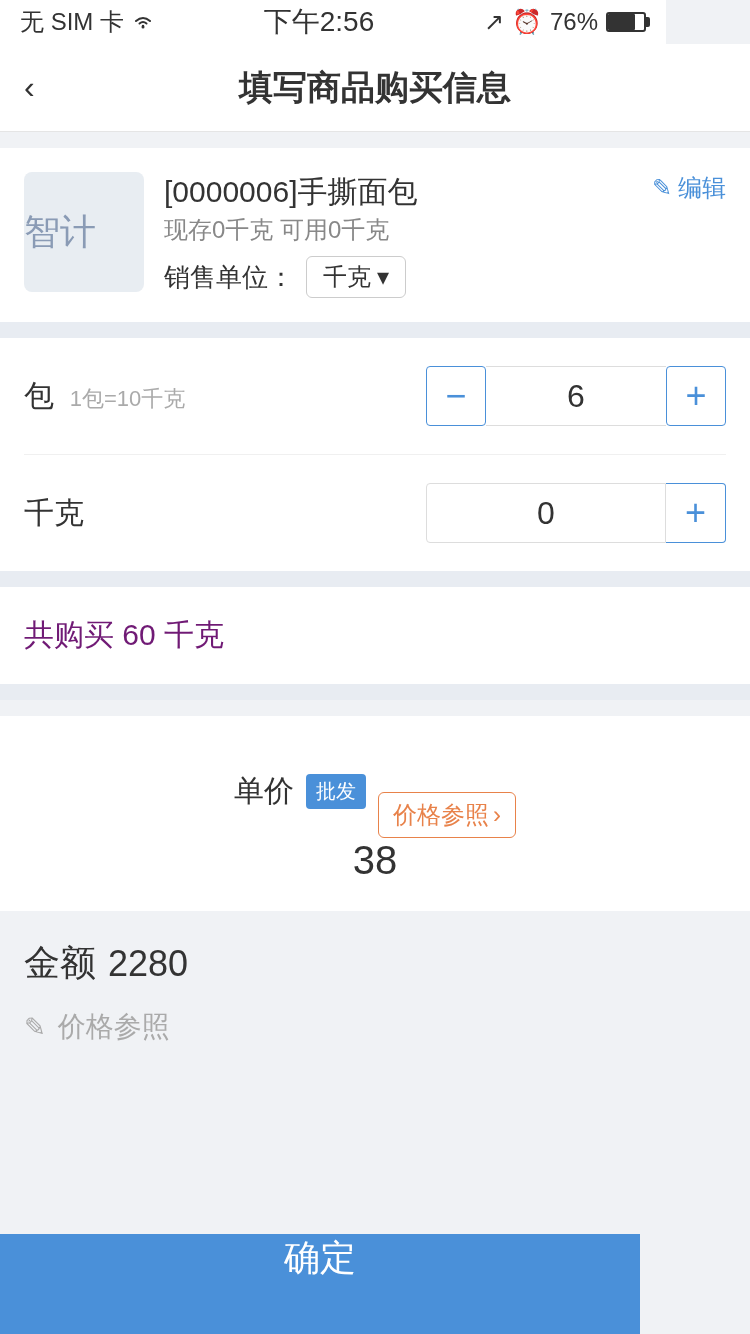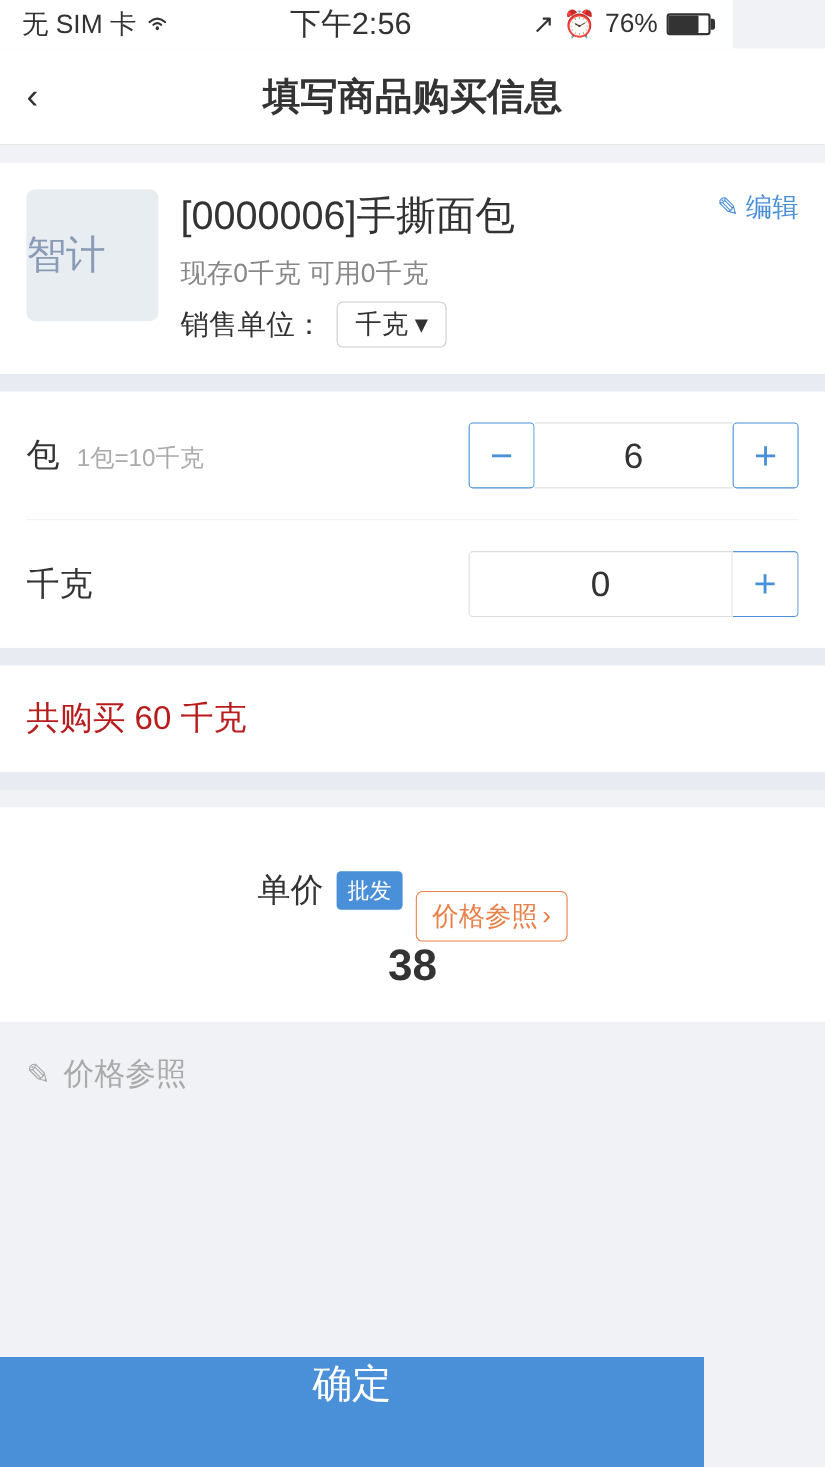--- a/index.html
+++ b/index.html
@@ -113,24 +113,24 @@
       flex-shrink: 0;
     }
     .owl-logo {
       font-size: 36px;
       color: #8a9bb5;
     }
     .product-info {
       flex: 1;
     }
     .product-name {
-      font-size: 36px;
+      font-size: 30px;
       font-weight: 500;
       color: #333;
-      margin-bottom: 11px;
+      margin-bottom: 1px;
     }
     .product-stock {
       font-size: 24px;
       color: #888;
       margin-bottom: 10px;
     }
     .product-unit-row {
       display: flex;
       align-items: center;
       gap: 12px;
@@ -240,21 +240,21 @@
     .total-section {
       background: #fff;
       padding: 28px 24px;
       display: flex;
       align-items: center;
       justify-content: space-between;
       margin-top: 0;
     }
     .total-text {
       font-size: 30px;
-      color: #b91c1c;
+      color: #701a75;
     }
     .batch-btn {
       border: 1.5px solid #4a90d9;
       border-radius: 6px;
       padding: 12px 28px;
       font-size: 28px;
       color: #4a90d9;
       background: #fff;
       cursor: pointer;
     }
@@ -293,21 +293,21 @@
       border-radius: 6px;
       display: flex;
       align-items: center;
       gap: 4px;
       cursor: pointer;
       margin-top: 48px;
     }
     .price-value {
       font-size: 40px;
       color: #333;
-      font-weight: 700;
+      font-weight: 400;
     }
 
     
     .amount-section {
       background: #f0f2f5;
       padding: 28px 24px 0;
     }
     .amount-row {
       font-size: 36px;
       color: #333;
@@ -451,20 +451,24 @@
     <span class="badge-pifa">批发</span>
     <div class="price-ref-btn">
       <span>价格参照</span>
       <span>›</span>
     </div>
   </div>
   <span class="price-value">38</span>
 </div>
 
 <div class="amount-section">
+  <div class="amount-row">
+    <span>金额</span>
+    <span class="amount-value">2280</span>
+  </div>
   <div class="remark-row">
     <span class="pencil-icon">✎</span>
     <span>价格参照</span>
   </div>
 </div>
 
 <div class="empty-space"></div>
 
 <div class="confirm-bar">
   <span class="confirm-label">确定</span>

